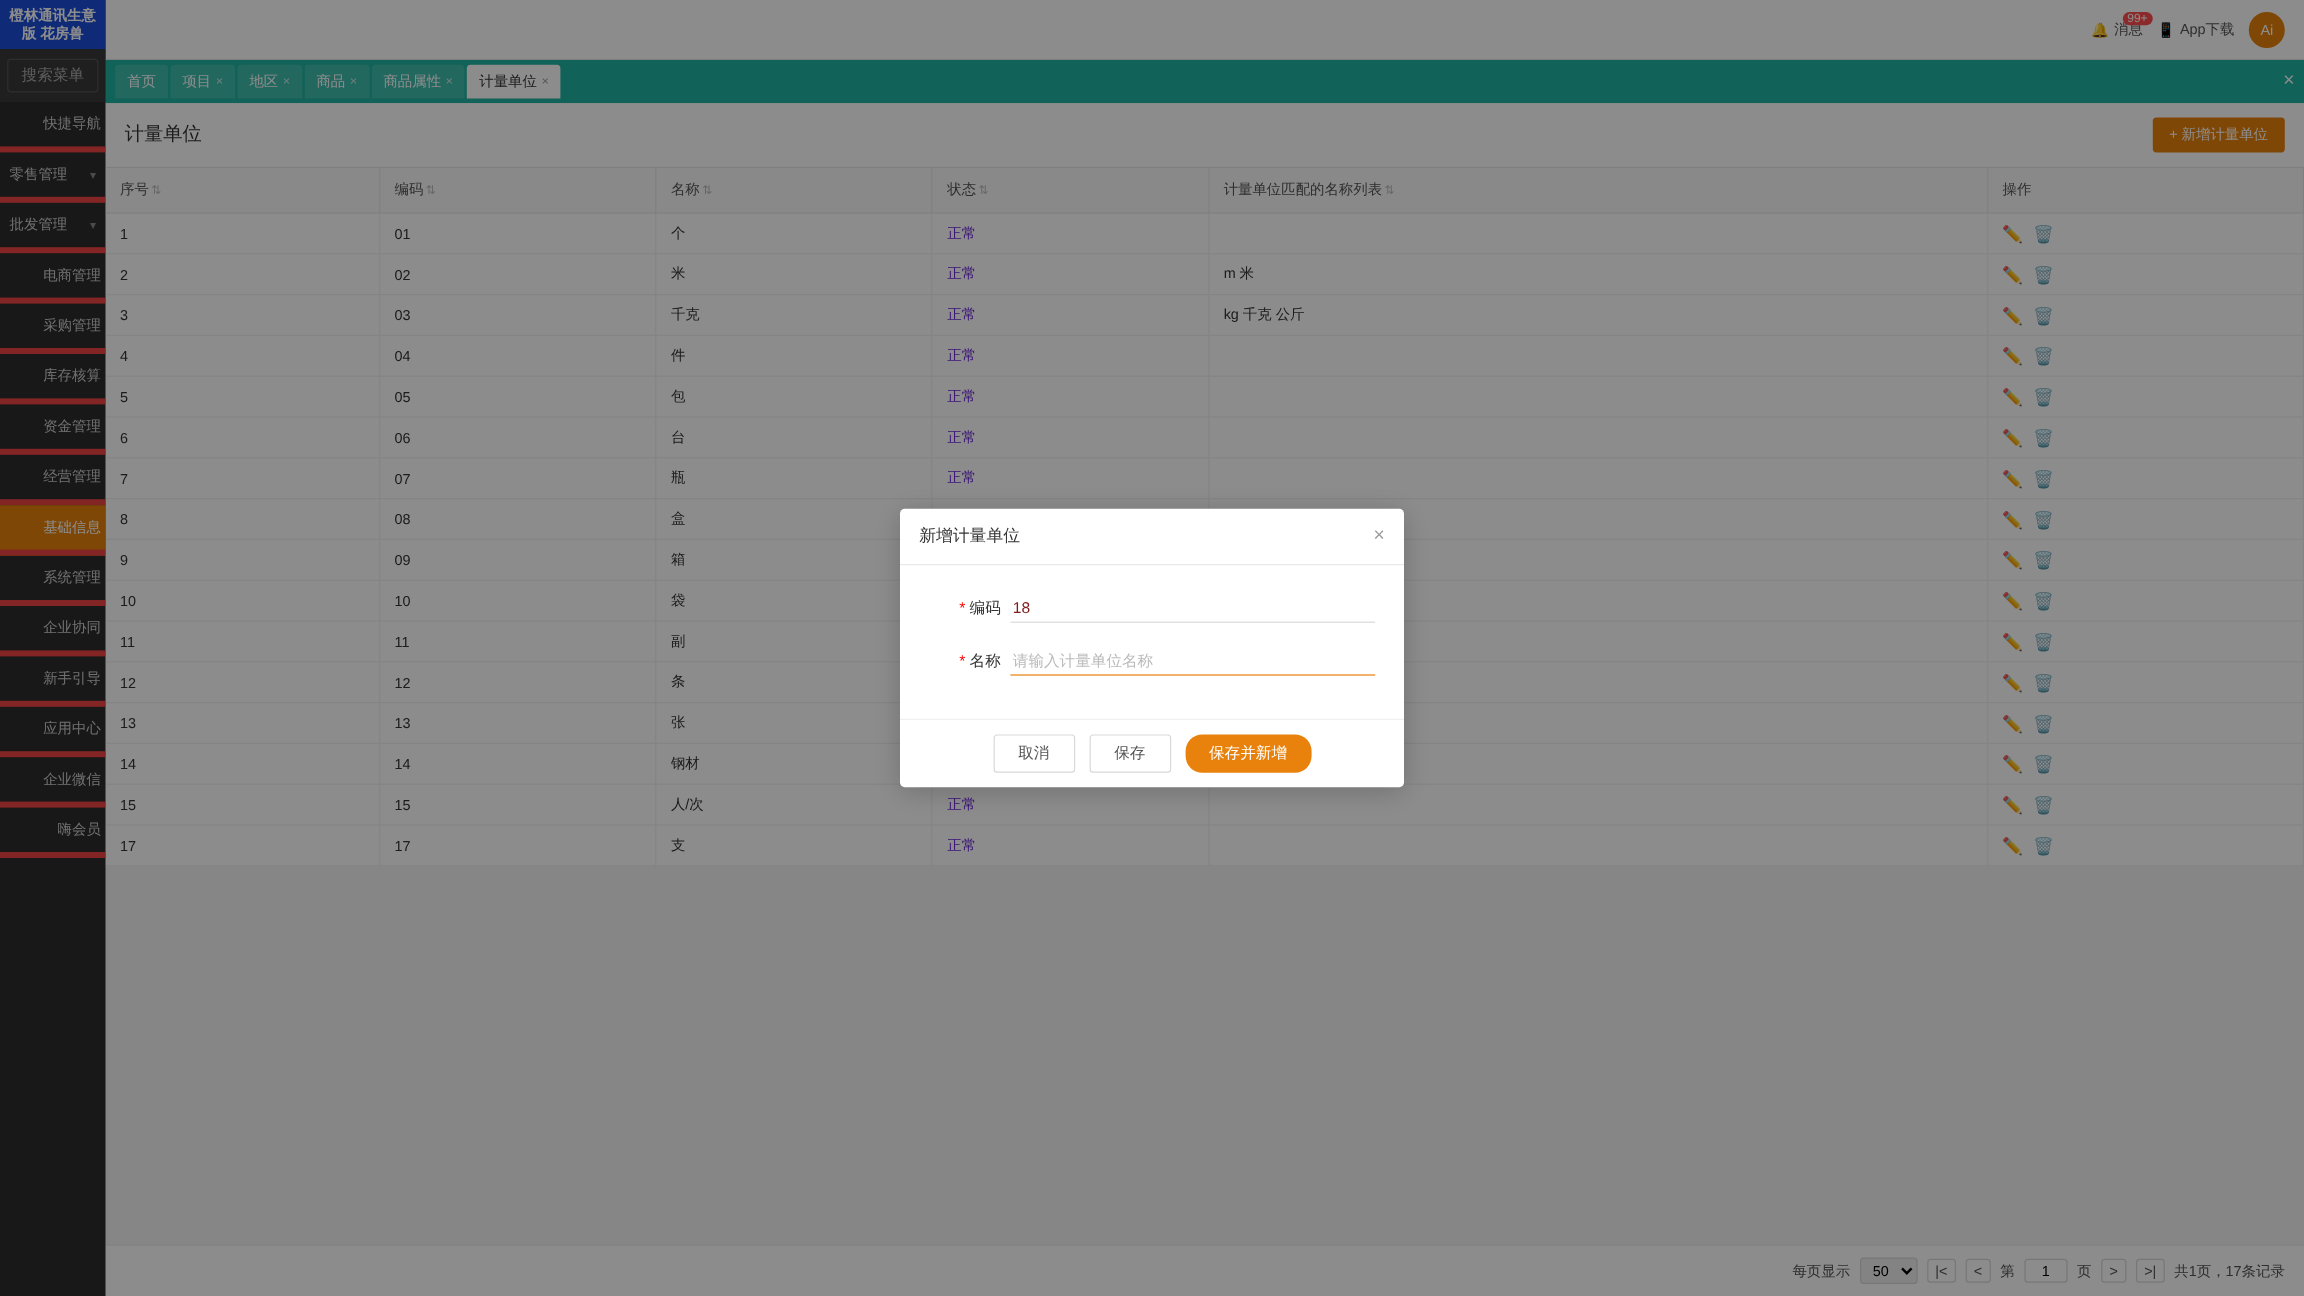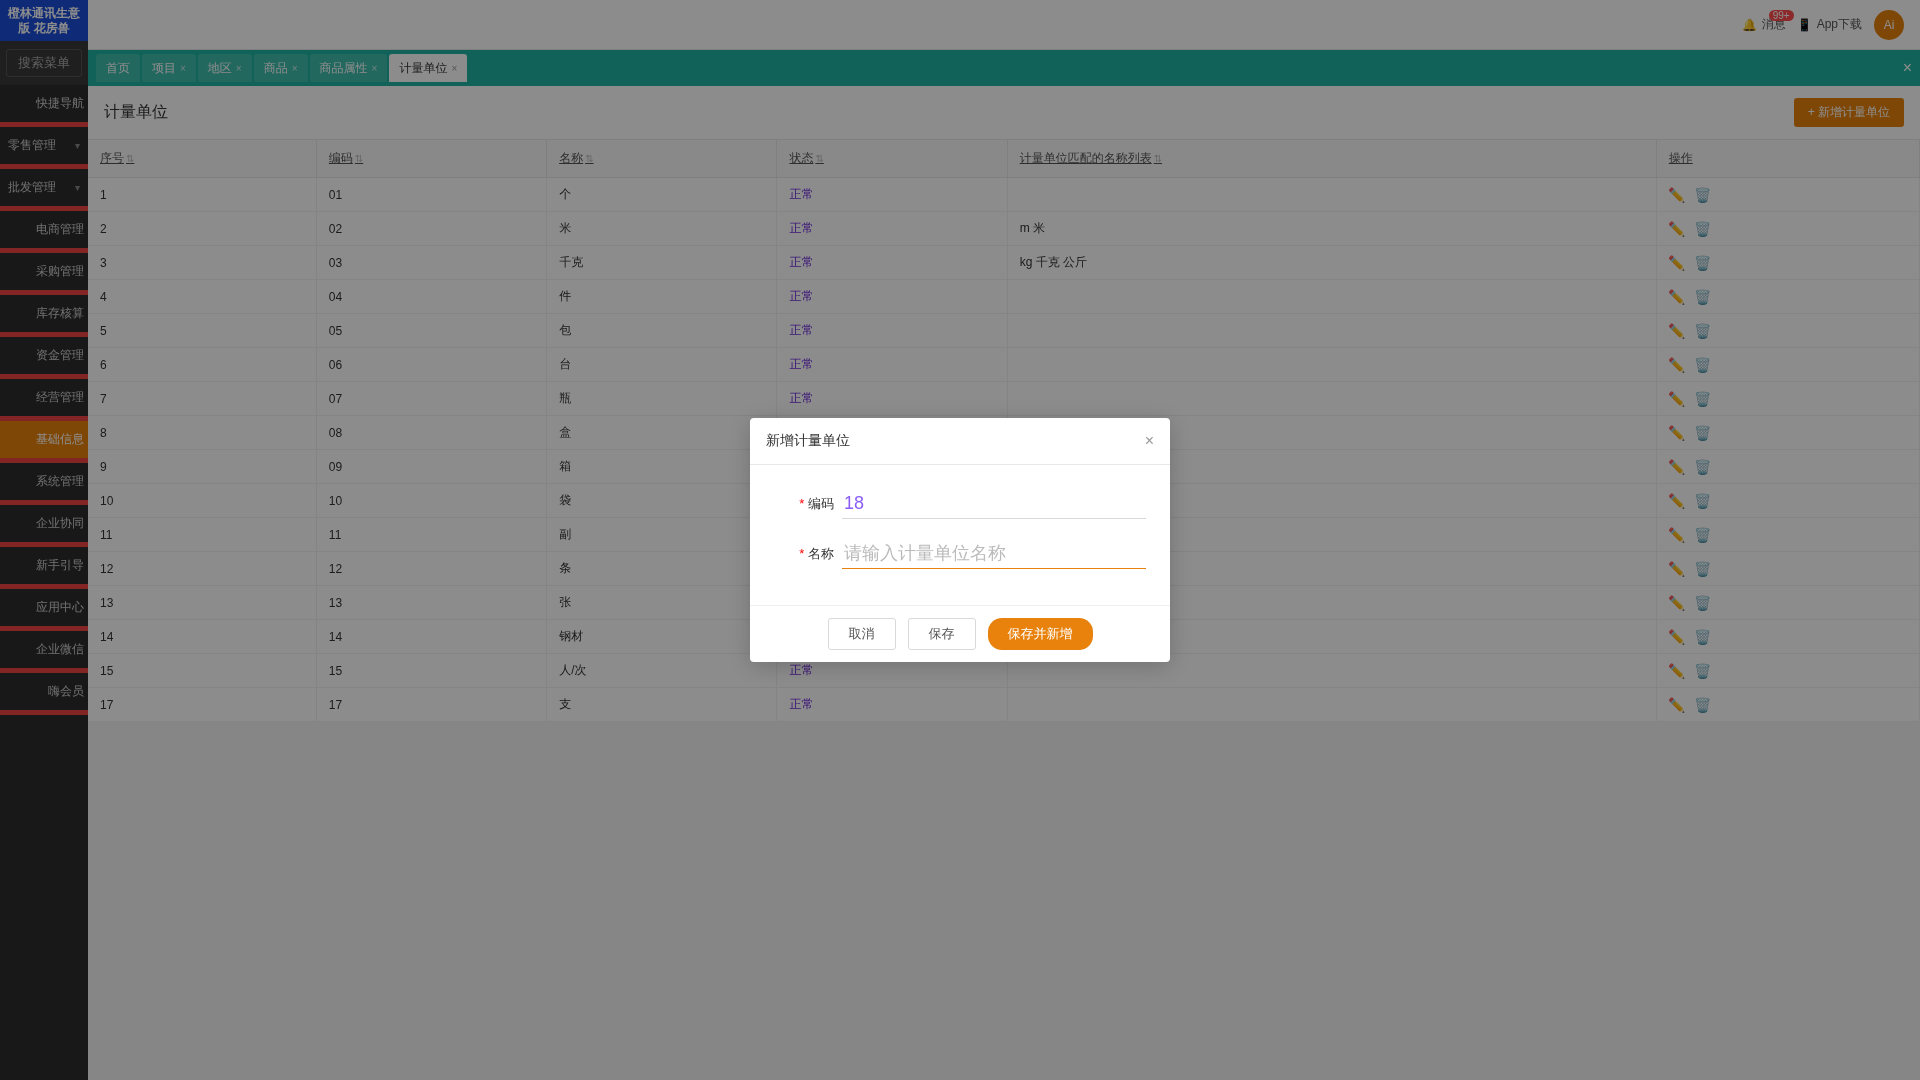--- a/index.html
+++ b/index.html
@@ -210,21 +210,20 @@
     table th {
       background: #fafafa;
       border-bottom: 1px solid #e8e8e8;
       border-right: 1px solid #e8e8e8;
       padding: 10px 12px;
       font-size: 12px;
       color: #555;
       font-weight: 500;
       text-align: left;
       white-space: nowrap;
-      text-decoration: underline;
     }
     table td {
       border-bottom: 1px solid #f0f0f0;
       border-right: 1px solid #f0f0f0;
       padding: 8px 12px;
       font-size: 12px;
       color: #333;
     }
     .sort-icon { color: #bbb; font-size: 10px; margin-left: 2px; }
     .status-normal {
@@ -329,23 +328,23 @@
     }
     .required::before {
       content: '* ';
       color: red;
     }
     .form-input {
       flex: 1;
       border: none;
       border-bottom: 1px solid #d9d9d9;
       padding: 4px 2px;
-      font-size: 18px;
+      font-size: 13px;
       outline: none;
-      color: #8b5cf6;
+      color: #7f1d1d;
     }
     .form-input.active-border {
       border-bottom: 1px solid #e8820c;
     }
     .form-input::placeholder { color: #bbb; }
     .modal-footer {
       padding: 12px 16px;
       display: flex;
       justify-content: center;
       gap: 12px;
@@ -710,20 +709,34 @@
         <div class="action-icons">
           <span class="action-icon">✏️</span>
           <span class="action-icon">🗑️</span>
         </div>
       </td>
     </tr>
           </tbody>
       </table>
     </div>
 
+    <div class="table-footer">
+      <span>每页显示</span>
+      <select class="pagination-select">
+        <option>50</option>
+      </select>
+      <button class="pagination-btn">|&lt;</button>
+      <button class="pagination-btn">&lt;</button>
+      <span>第</span>
+      <input class="pagination-input" value="1" style="">
+      <span>页</span>
+      <button class="pagination-btn">&gt;</button>
+      <button class="pagination-btn">&gt;|</button>
+      <span>共1页，17条记录</span>
+    </div>
   </div>
 </div>
 
 <div class="modal-overlay">
   <div class="modal">
     <div class="modal-header">
       <span class="modal-title">新增计量单位</span>
       <span class="modal-close">×</span>
     </div>
     <div class="modal-body">

